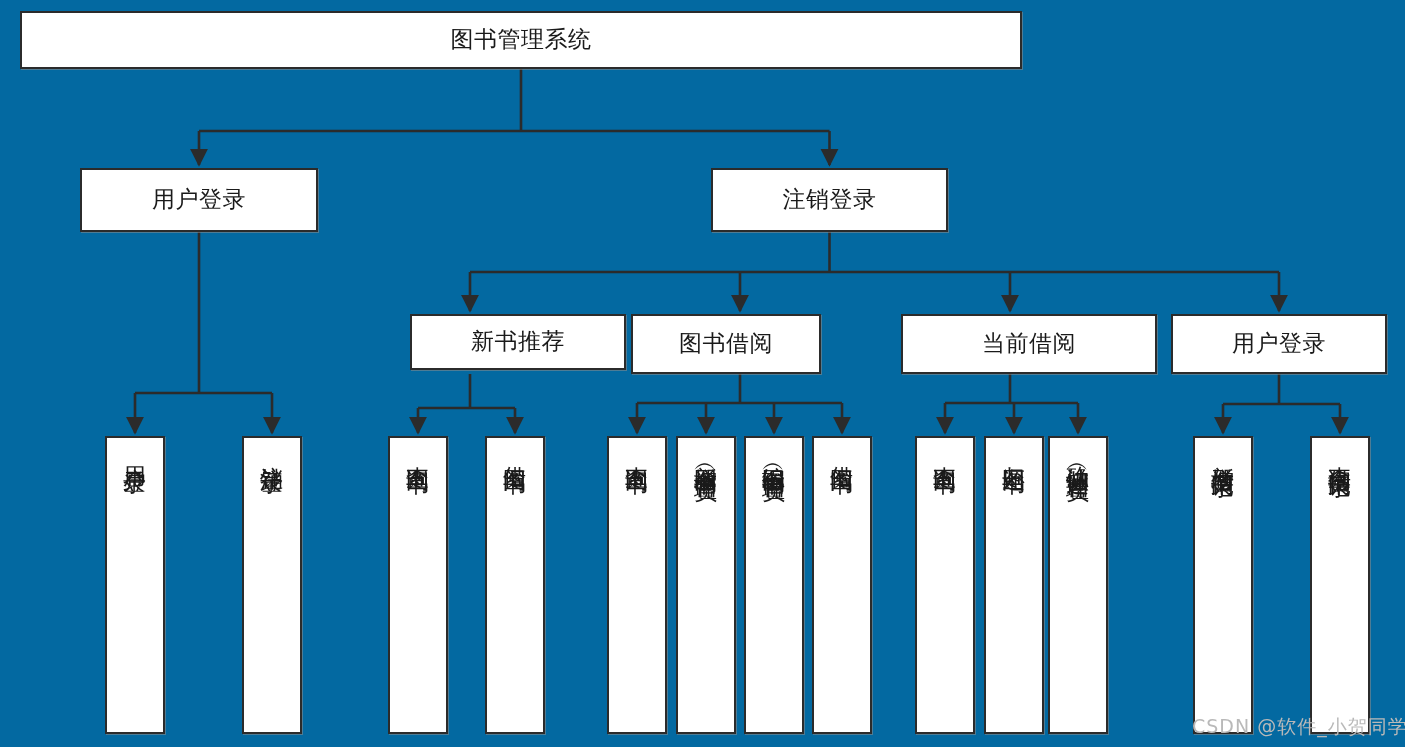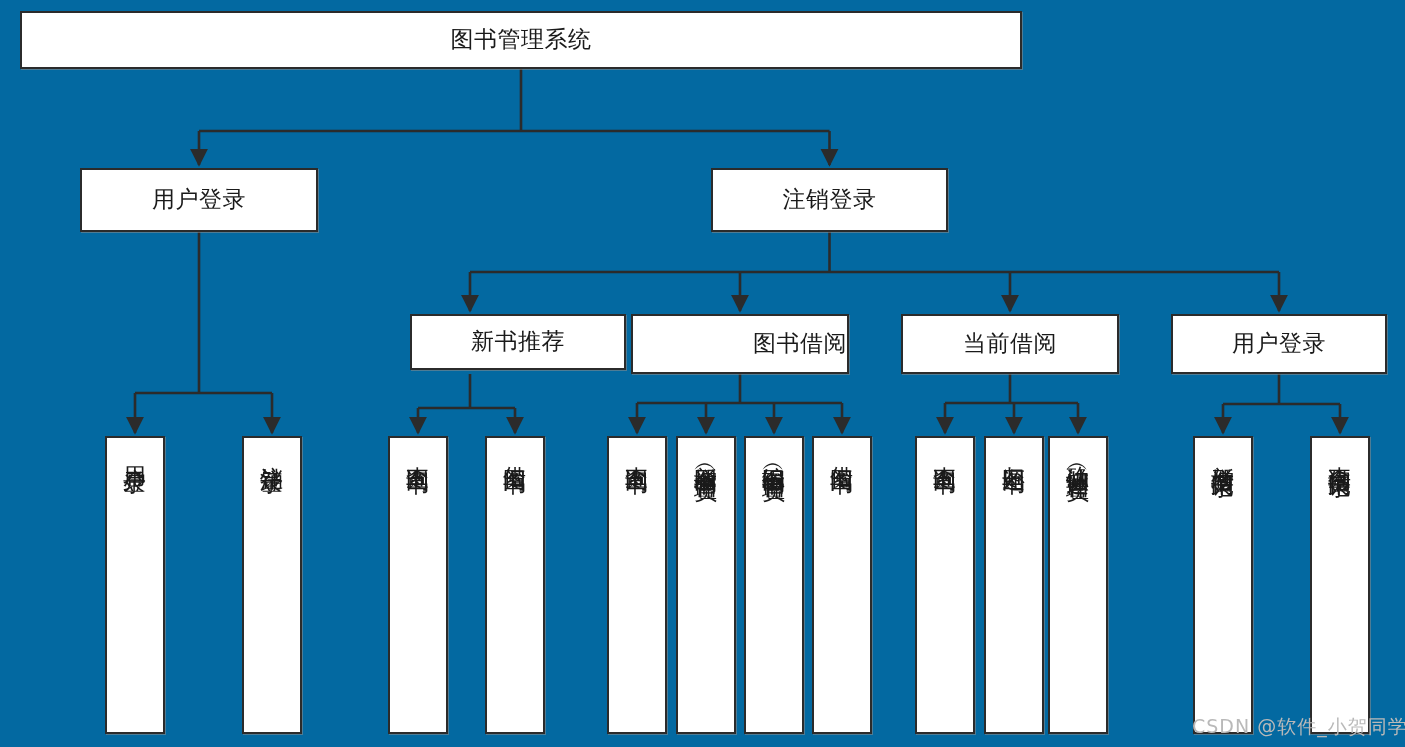--- a/index.html
+++ b/index.html
@@ -123,24 +123,24 @@
       </div>
       <div class="node horiz" style="left: 80px; top: 168px; width: 238px; height: 64px;">
         <span class="lbl">用户登录</span>
       </div>
       <div class="node horiz" style="left: 711px; top: 168px; width: 237px; height: 64px;">
         <span class="lbl">注销登录</span>
       </div>
       <div class="node horiz" style="left: 362px; top: 314px; width: 216px; height: 56px; margin-left: 48px;">
         <span class="lbl">新书推荐</span>
       </div>
-      <div class="node horiz" style="left: 631px; top: 314px; width: 218px; height: 60px; justify-content: flex-end;">
+      <div class="node horiz" style="left: 631px; top: 314px; width: 190px; height: 60px;">
         <span class="lbl">图书借阅</span>
       </div>
-      <div class="node horiz" style="left: 901px; top: 314px; width: 218px; height: 60px;">
+      <div class="node horiz" style="left: 901px; top: 314px; width: 256px; height: 60px;">
         <span class="lbl">当前借阅</span>
       </div>
       <div class="node horiz" style="left: 1171px; top: 314px; width: 216px; height: 60px;">
         <span class="lbl">用户登录</span>
       </div>
       <div class="node vert" style="left: 105px; top: 436px; width: 60px; height: 298px;">
         <span class="lbl">用户登录</span>
       </div>
       <div class="node vert" style="left: 242px; top: 436px; width: 60px; height: 298px;">
         <span class="lbl">注销登录</span>

